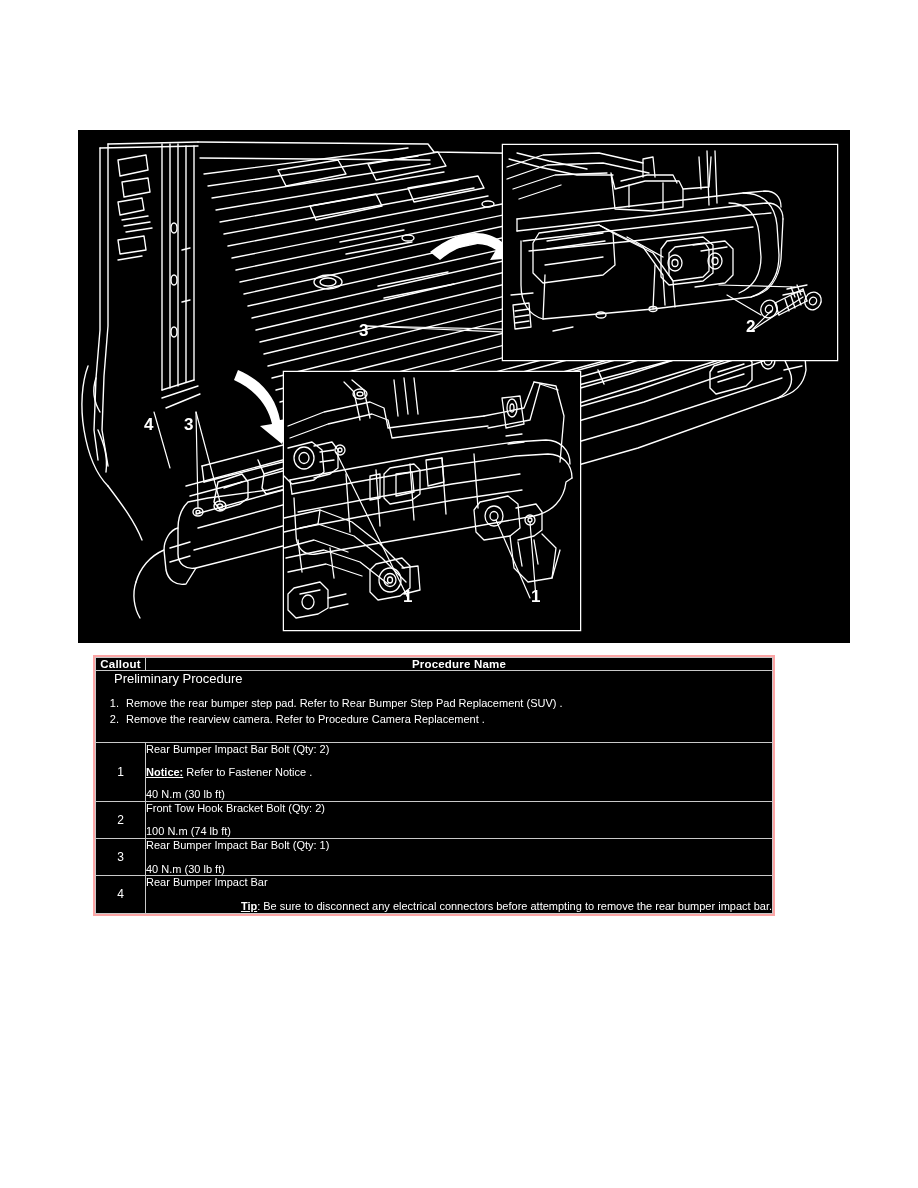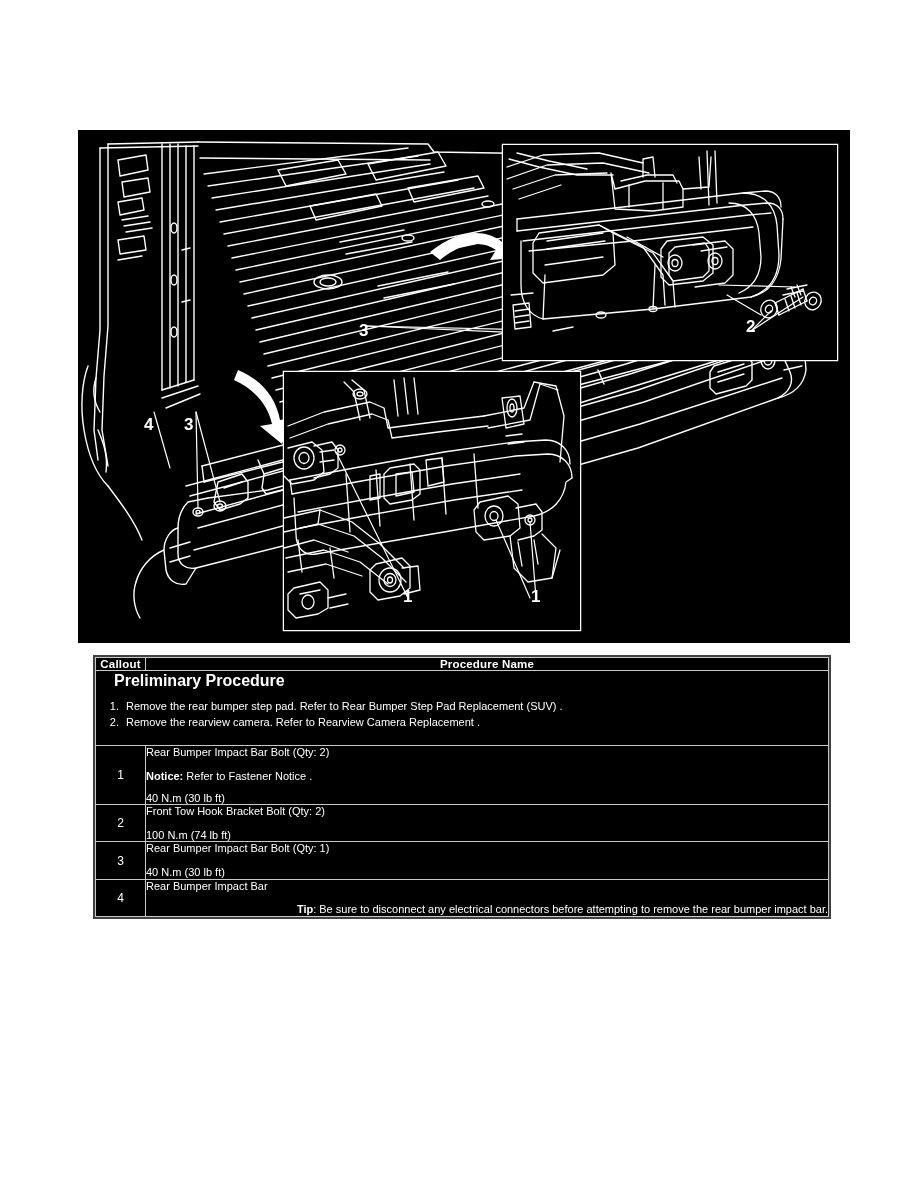--- a/index.html
+++ b/index.html
@@ -39,22 +39,22 @@
     font-size: 17px;
     font-weight: bold;
     fill: #ffffff;
   }
 
   
   #component-table {
     position: absolute;
     left: 93px;
     top: 655px;
-    width: 738px;
-    border: 2px solid #404040;
+    width: 682px;
+    border: 2px solid #fca5a5;
     background: #000000;
     box-sizing: border-box;
   }
   table.ct {
     border-collapse: collapse;
     width: 100%;
     background: #000000;
     table-layout: fixed;
   }
   table.ct td, table.ct th {
@@ -82,41 +82,41 @@
     padding: 5px 6px 6px 6px;
     font-size: 11px;
     line-height: 1.15;
   }
   td.prelim-cell {
     padding: 6px 6px 7px 6px;
     font-size: 11px;
     line-height: 1.15;
   }
   .prelim-title {
-    font-weight: bold;
-    font-size: 16px;
+    font-weight: normal;
+    font-size: 13px;
     margin: 1px 0 9px 18px;
   }
   ol.prelim-list {
     margin: 0 0 1px 0;
     padding: 0 0 13px 26px;
     list-style-position: outside;
   }
   ol.prelim-list li {
     font-size: 11px;
     line-height: 1.45;
     padding-left: 4px;
   }
   .cell-line {
     margin: 0;
     padding: 0;
   }
   .cell-gap-1 { height: 11px; }
   .cell-gap-2 { height: 9px; }
-  .bold { font-weight: bold; }
+  .bold { font-weight: bold; text-decoration: underline; }
   .torque { font-weight: normal; }
   .tip-line { font-weight: normal; text-align: right; }
 </style>
 </head>
 <body>
 
 <div id="illustration-panel">
   <svg id="illustration-svg" viewBox="0 0 772 513" xmlns="http://www.w3.org/2000/svg">
     <rect x="0" y="0" width="772" height="513" fill="#000000"></rect>
 
@@ -507,21 +507,21 @@
         <th class="hdr">Procedure Name</th>
       </tr>
     </thead>
     <tbody>
 
       <tr>
         <td class="prelim-cell" colspan="2">
           <div class="prelim-title">Preliminary Procedure</div>
           <ol class="prelim-list">
             <li>Remove the rear bumper step pad. Refer to Rear Bumper Step Pad Replacement (SUV) .</li>
-            <li>Remove the rearview camera. Refer to Rearview Camera Replacement .</li>
+            <li>Remove the rearview camera. Refer to Procedure Camera Replacement .</li>
           </ol>
         </td>
       </tr>
 
       <tr>
         <td class="callout-cell">1</td>
         <td class="comp-cell">
           <div class="cell-line">Rear Bumper Impact Bar Bolt (Qty: 2)</div>
           <div class="cell-gap-1"></div>
           <div class="cell-line"><span class="bold">Notice:</span><span> Refer to Fastener Notice .</span></div>

